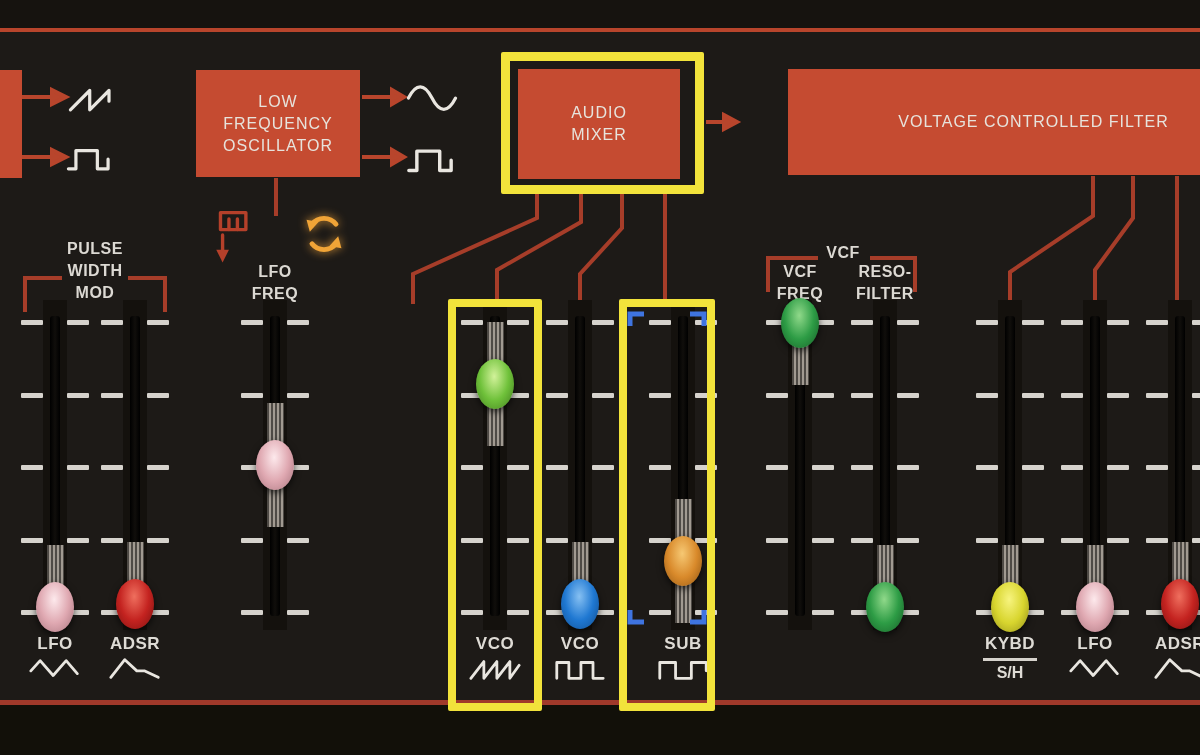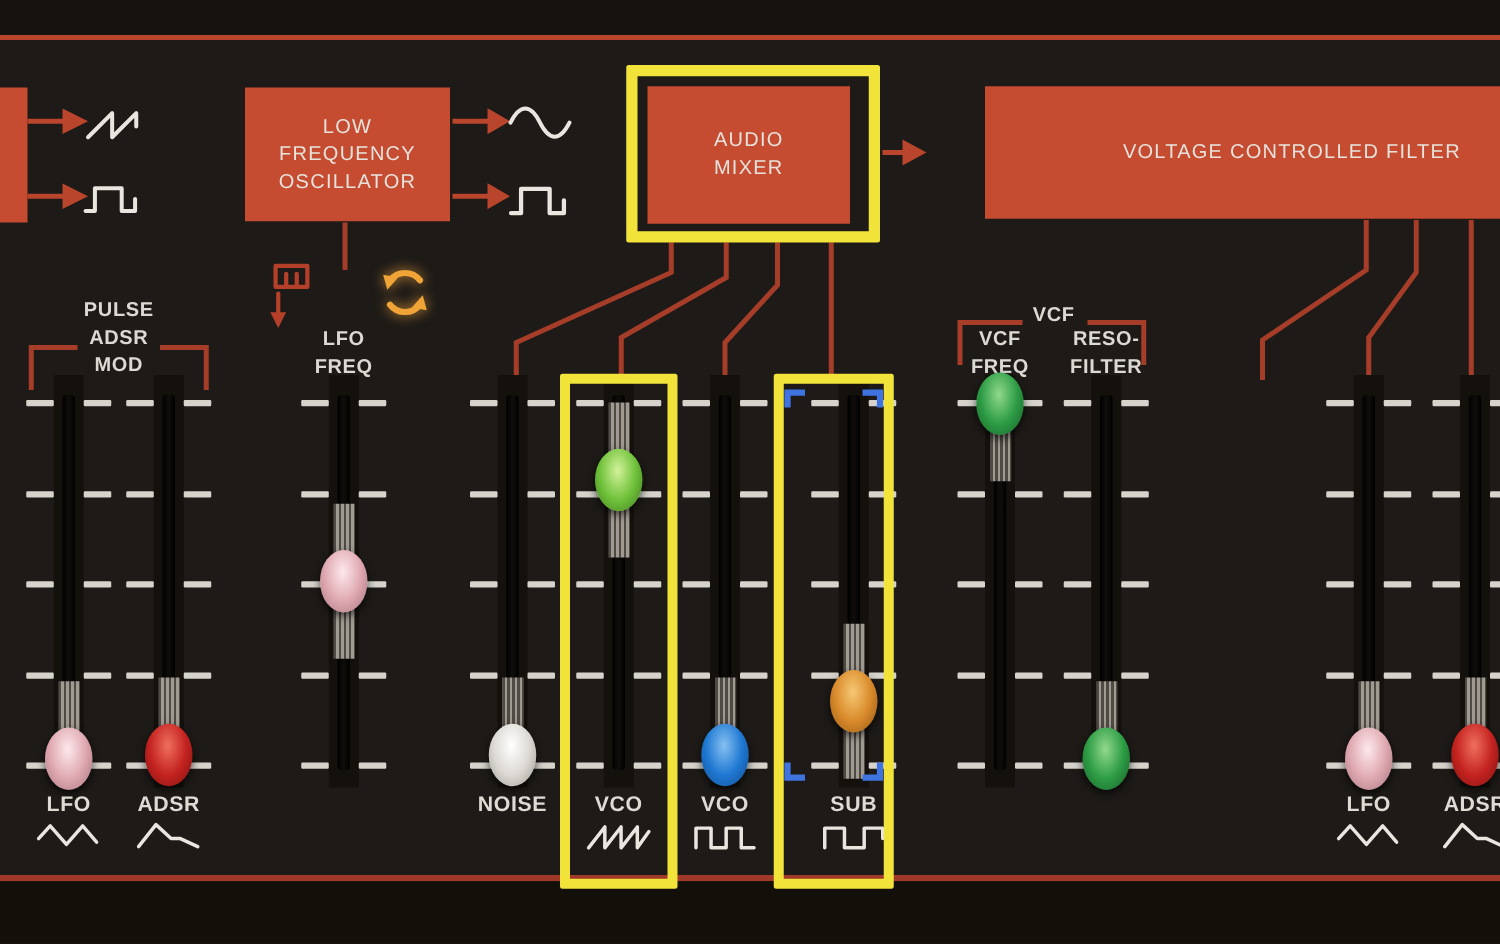--- a/index.html
+++ b/index.html
@@ -115,21 +115,21 @@
   <polygon points="4,38 16,38 10,50" fill="#b5402a" stroke="none"></polygon>
 </svg>
 <svg class="abs glow" style="left:300px;top:210px;width:48px;height:48px" viewBox="0 0 44 44" stroke="#f0a437" stroke-width="4.5" fill="none" stroke-linecap="round">
   <path d="M33,13 A14,14 0 0 0 11,13"></path>
   <polygon points="6,9 17,11 9,20" fill="#f0a437" stroke="none"></polygon>
   <path d="M11,31 A14,14 0 0 0 33,31"></path>
   <polygon points="38,35 27,33 35,24" fill="#f0a437" stroke="none"></polygon>
 </svg>
 
 <div class="plabel" style="left:35px;top:238px;width:120px">PULSE
-ADSR
+WIDTH
 MOD</div>
 <div class="plabel" style="left:215px;top:261px;width:120px">LFO
 FREQ</div>
 <div class="plabel" style="left:783px;top:242px;width:120px">VCF</div>
 <div class="plabel" style="left:740px;top:261px;width:120px">VCF
 FREQ</div>
 <div class="plabel" style="left:825px;top:261px;width:120px">RESO-
 FILTER</div>
 
 <div id="sliders" class="abs" style="left:0;top:0;width:1200px;height:755px">
@@ -183,37 +183,20 @@
       <div class="tick tl" style="top:165px"></div>
       <div class="tick tr" style="top:165px"></div>
       <div class="tick tl" style="top:237.5px"></div>
       <div class="tick tr" style="top:237.5px"></div>
       <div class="tick tl" style="top:310px"></div>
       <div class="tick tr" style="top:310px"></div>
       <div class="rail" style="top:103px"></div>
       <div class="rail" style="top:187px"></div>
       <div class="cap" style="top:140px;background:radial-gradient(ellipse at 48% 35%, #fde9ec 0%, #dfa8b1 52%, #a5727c 100%)"></div>
     </div>
-    <div class="slider" style="left: 363px;">
-      <div class="track-col"></div>
-      <div class="track"></div>
-      <div class="tick tl" style="top:20px"></div>
-      <div class="tick tr" style="top:20px"></div>
-      <div class="tick tl" style="top:92.5px"></div>
-      <div class="tick tr" style="top:92.5px"></div>
-      <div class="tick tl" style="top:165px"></div>
-      <div class="tick tr" style="top:165px"></div>
-      <div class="tick tl" style="top:237.5px"></div>
-      <div class="tick tr" style="top:237.5px"></div>
-      <div class="tick tl" style="top:310px"></div>
-      <div class="tick tr" style="top:310px"></div>
-      <div class="rail" style="top:242.2px"></div>
-      <div class="cap" style="top:279.2px;background:radial-gradient(ellipse at 48% 35%, #ffffff 0%, #dcd9d4 52%, #9b978f 100%)"></div>
-      <div class="slabel">NOISE</div>
-    </div>
     <div class="slider" style="left: 448px;">
       <div class="track-col"></div>
       <div class="track"></div>
       <div class="tick tl" style="top:20px"></div>
       <div class="tick tr" style="top:20px"></div>
       <div class="tick tl" style="top:92.5px"></div>
       <div class="tick tr" style="top:92.5px"></div>
       <div class="tick tl" style="top:165px"></div>
       <div class="tick tr" style="top:165px"></div>
       <div class="tick tl" style="top:237.5px"></div>
@@ -293,20 +276,39 @@
       <div class="tick tl" style="top:92.5px"></div>
       <div class="tick tr" style="top:92.5px"></div>
       <div class="tick tl" style="top:165px"></div>
       <div class="tick tr" style="top:165px"></div>
       <div class="tick tl" style="top:237.5px"></div>
       <div class="tick tr" style="top:237.5px"></div>
       <div class="tick tl" style="top:310px"></div>
       <div class="tick tr" style="top:310px"></div>
       <div class="rail" style="top:245.09999999999997px"></div>
       <div class="cap" style="top:282.09999999999997px;background:radial-gradient(ellipse at 48% 35%, #90d98a 0%, #2d9c45 52%, #175c27 100%)"></div>
+    </div>
+    <div class="slider" style="left: 963px;">
+      <div class="track-col"></div>
+      <div class="track"></div>
+      <div class="tick tl" style="top:20px"></div>
+      <div class="tick tr" style="top:20px"></div>
+      <div class="tick tl" style="top:92.5px"></div>
+      <div class="tick tr" style="top:92.5px"></div>
+      <div class="tick tl" style="top:165px"></div>
+      <div class="tick tr" style="top:165px"></div>
+      <div class="tick tl" style="top:237.5px"></div>
+      <div class="tick tr" style="top:237.5px"></div>
+      <div class="tick tl" style="top:310px"></div>
+      <div class="tick tr" style="top:310px"></div>
+      <div class="rail" style="top:245.09999999999997px"></div>
+      <div class="cap" style="top:282.09999999999997px;background:radial-gradient(ellipse at 48% 35%, #f7f47f 0%, #d8d52e 52%, #8f8c1a 100%)"></div>
+      <div class="slabel">KYBD</div>
+      <div class="sdiv"></div>
+      <div class="ssub">S/H</div>
     </div>
     <div class="slider" style="left: 1048px;">
       <div class="track-col"></div>
       <div class="track"></div>
       <div class="tick tl" style="top:20px"></div>
       <div class="tick tr" style="top:20px"></div>
       <div class="tick tl" style="top:92.5px"></div>
       <div class="tick tr" style="top:92.5px"></div>
       <div class="tick tl" style="top:165px"></div>
       <div class="tick tr" style="top:165px"></div>

